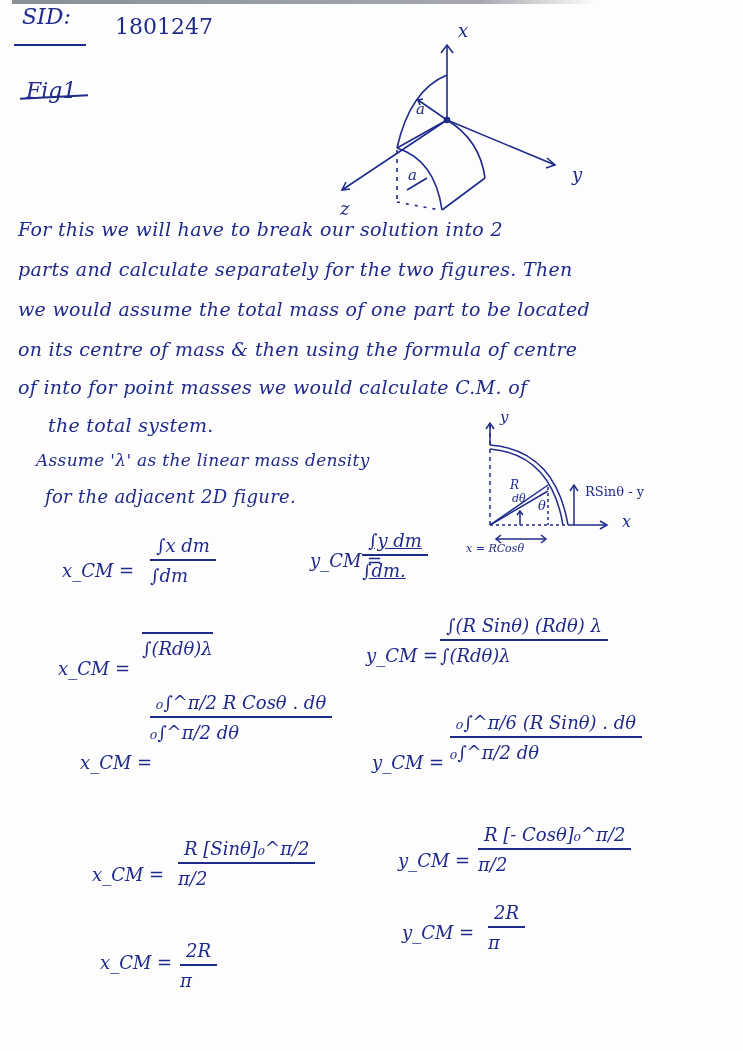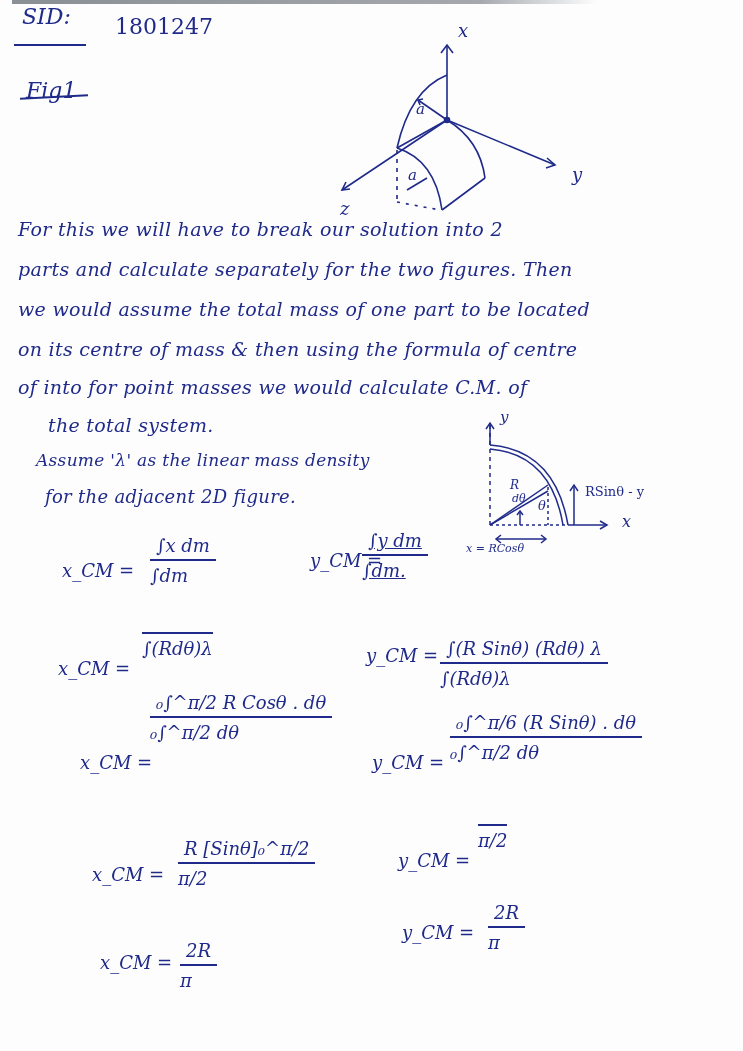--- a/index.html
+++ b/index.html
@@ -113,21 +113,21 @@
   <span class="bar"></span>
   <span class="den">∫dm.</span>
 </div>
 
 <div class="eq" style="left:58px;top:658px;">x_CM =</div>
 <div class="frac eq" style="left:142px;top:632px;">
   <span class="bar"></span>
   <span class="den">∫(Rdθ)λ</span>
 </div>
 <div class="eq" style="left:366px;top:645px;">y_CM =</div>
-<div class="frac eq" style="left:440px;top:638px;">
+<div class="frac eq" style="left:440px;top:615px;">
   <span class="num">∫(R Sinθ) (Rdθ) λ</span>
   <span class="bar"></span>
   <span class="den">∫(Rdθ)λ</span>
 </div>
 
 <div class="eq" style="left:80px;top:752px;">x_CM =</div>
 <div class="frac eq" style="left:150px;top:692px;">
   <span class="num">₀∫^π/2 R Cosθ . dθ</span>
   <span class="bar"></span>
   <span class="den">₀∫^π/2 dθ</span>
@@ -140,20 +140,21 @@
 </div>
 
 <div class="eq" style="left:92px;top:864px;">x_CM =</div>
 <div class="frac eq" style="left:178px;top:838px;">
   <span class="num">R [Sinθ]₀^π/2</span>
   <span class="bar"></span>
   <span class="den">π/2</span>
 </div>
 <div class="eq" style="left:398px;top:850px;">y_CM =</div>
 <div class="frac eq" style="left:478px;top:824px;">
+  <span class="num">R [- Cosθ]₀^π/2</span>
   <span class="bar"></span>
   <span class="den">π/2</span>
 </div>
 
 <div class="eq" style="left:100px;top:952px;">x_CM =</div>
 <div class="frac eq" style="left:180px;top:940px;">
   <span class="num">2R</span>
   <span class="bar"></span>
   <span class="den">π</span>
 </div>

